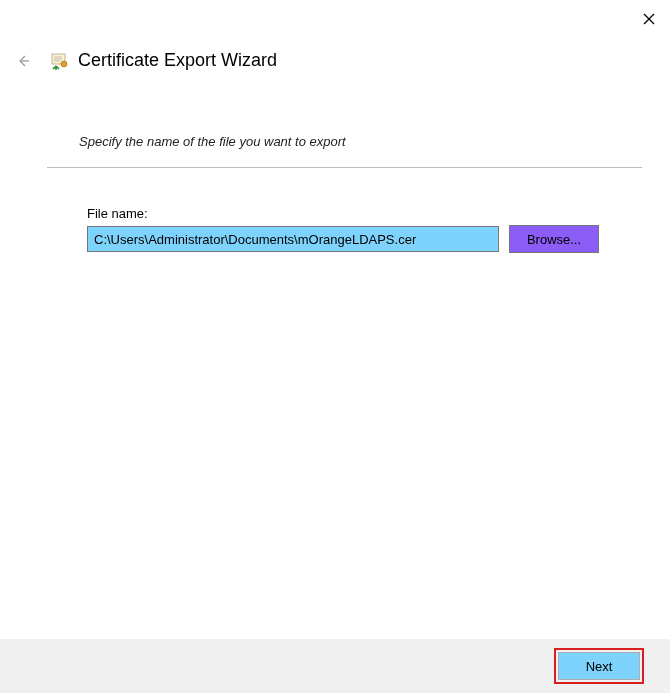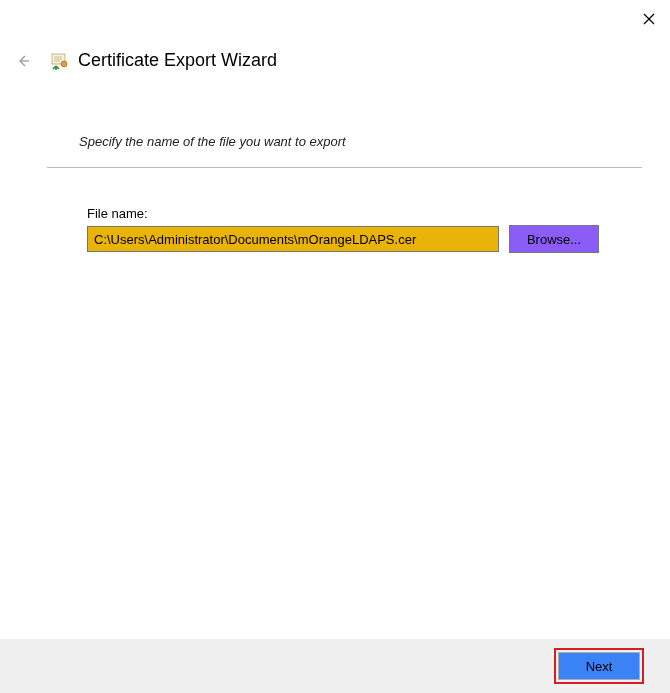--- a/index.html
+++ b/index.html
@@ -97,21 +97,21 @@
       display: flex;
       align-items: center;
       gap: 10px;
     }
     .text-input {
       width: 412px;
       height: 26px;
       border: 1px solid #767676;
       padding: 2px 6px;
       font-size: 13px;
-      background: #eab308;
+      background: #7dd3fc;
       outline: none;
     }
     .browse-btn {
       width: 90px;
       height: 28px;
       background: #8b5cf6;
       border: 1px solid #767676;
       font-size: 13px;
       cursor: pointer;
     }
@@ -124,21 +124,21 @@
       background: #f0f0f0;
       display: flex;
       justify-content: flex-end;
       align-items: center;
       padding-right: 26px;
       gap: 10px;
     }
     .btn {
       width: 82px;
       height: 28px;
-      background: #3b82f6;
+      background: #7dd3fc;
       border: 1px solid #adadad;
       font-size: 13px;
       cursor: pointer;
     }
     .highlight {
       border: 2px solid #d81e1e;
       padding: 2px;
       display: inline-flex;
     }
     .highlight .btn {

